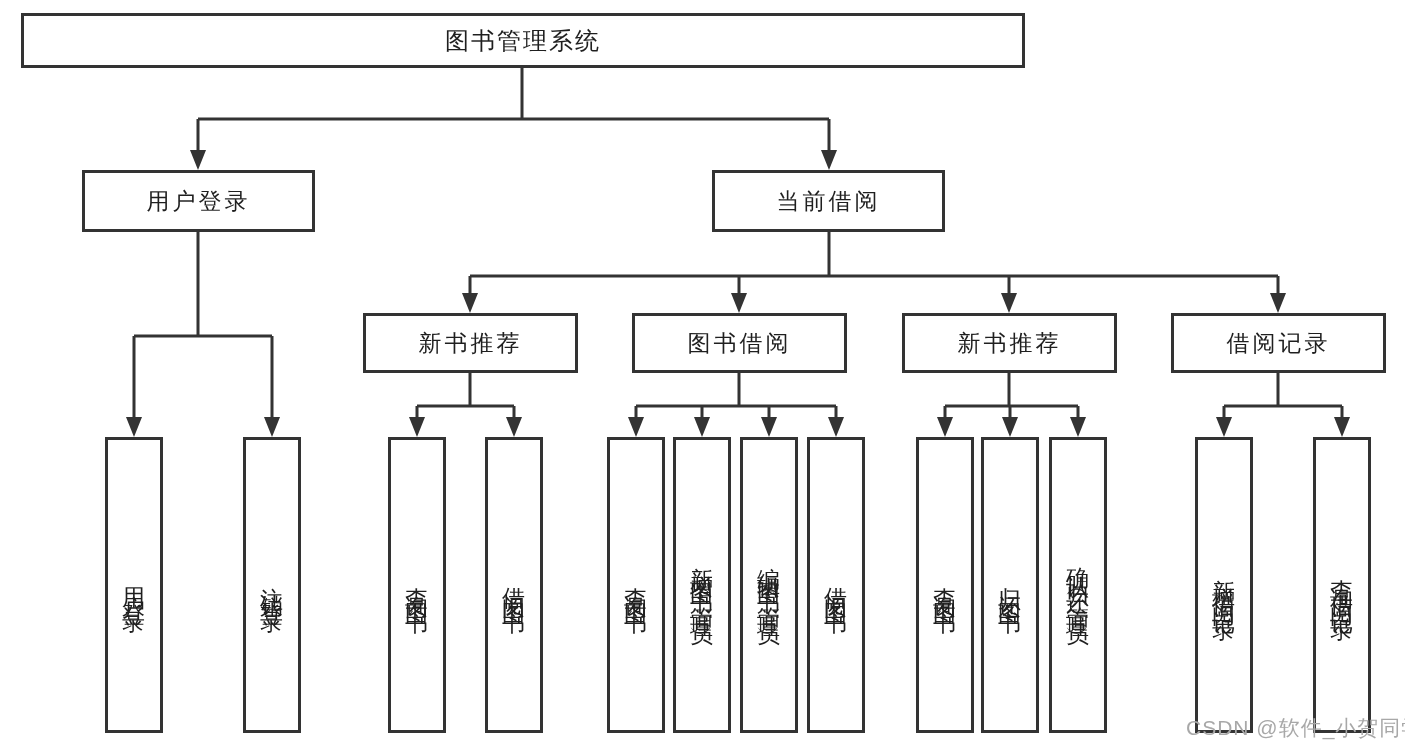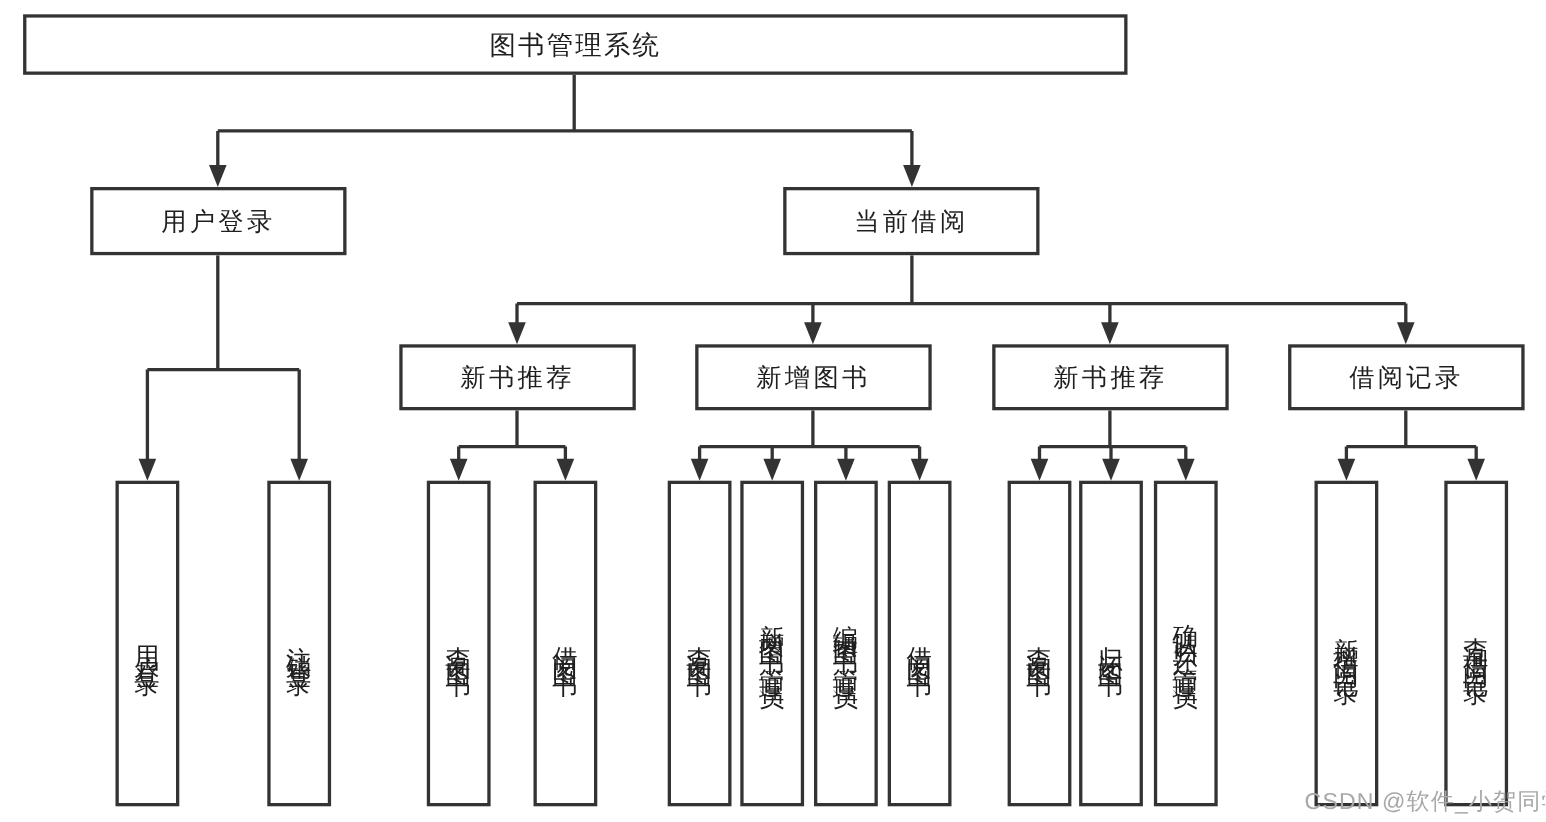--- a/index.html
+++ b/index.html
@@ -116,21 +116,21 @@
 
   <div class="node root" style="left:21px;top:13px;width:1004px;height:55px;">图书管理系统</div>
 
   <div class="node" style="left:82px;top:170px;width:233px;height:62px;">用户登录</div>
   <div class="node" style="left:712px;top:170px;width:233px;height:62px;">当前借阅</div>
 
   <div class="leaf" style="left:105px;top:437px;">用户登录</div>
   <div class="leaf" style="left:243px;top:437px;">注销登录</div>
 
   <div class="node" style="left:363px;top:313px;width:215px;height:60px;">新书推荐</div>
-  <div class="node" style="left:632px;top:313px;width:215px;height:60px;">新增图书</div>
+  <div class="node" style="left:632px;top:313px;width:215px;height:60px;">图书借阅</div>
   <div class="node" style="left:902px;top:313px;width:215px;height:60px;">新书推荐</div>
   <div class="node" style="left:1171px;top:313px;width:215px;height:60px;">借阅记录</div>
 
   <div class="leaf" style="left:388px;top:437px;">查询图书</div>
   <div class="leaf" style="left:485px;top:437px;">借阅图书</div>
 
   <div class="leaf" style="left:607px;top:437px;">查询图书</div>
   <div class="leaf" style="left:673px;top:437px;">新增图书（管理员）</div>
   <div class="leaf" style="left:740px;top:437px;">编辑图书（管理员）</div>
   <div class="leaf" style="left:807px;top:437px;">借阅图书</div>

